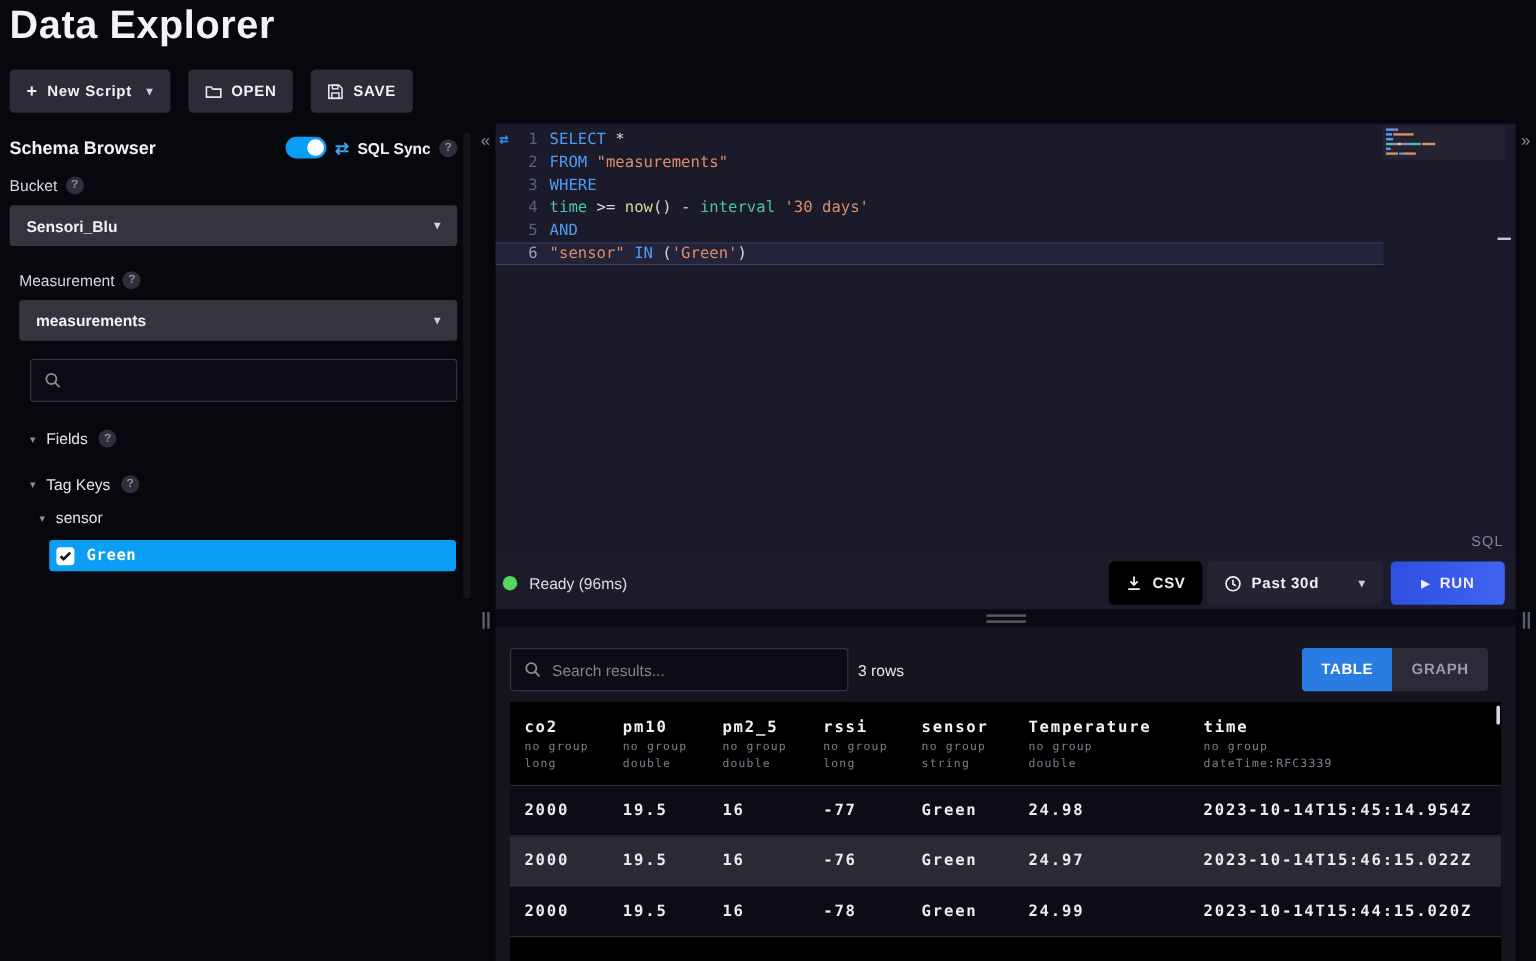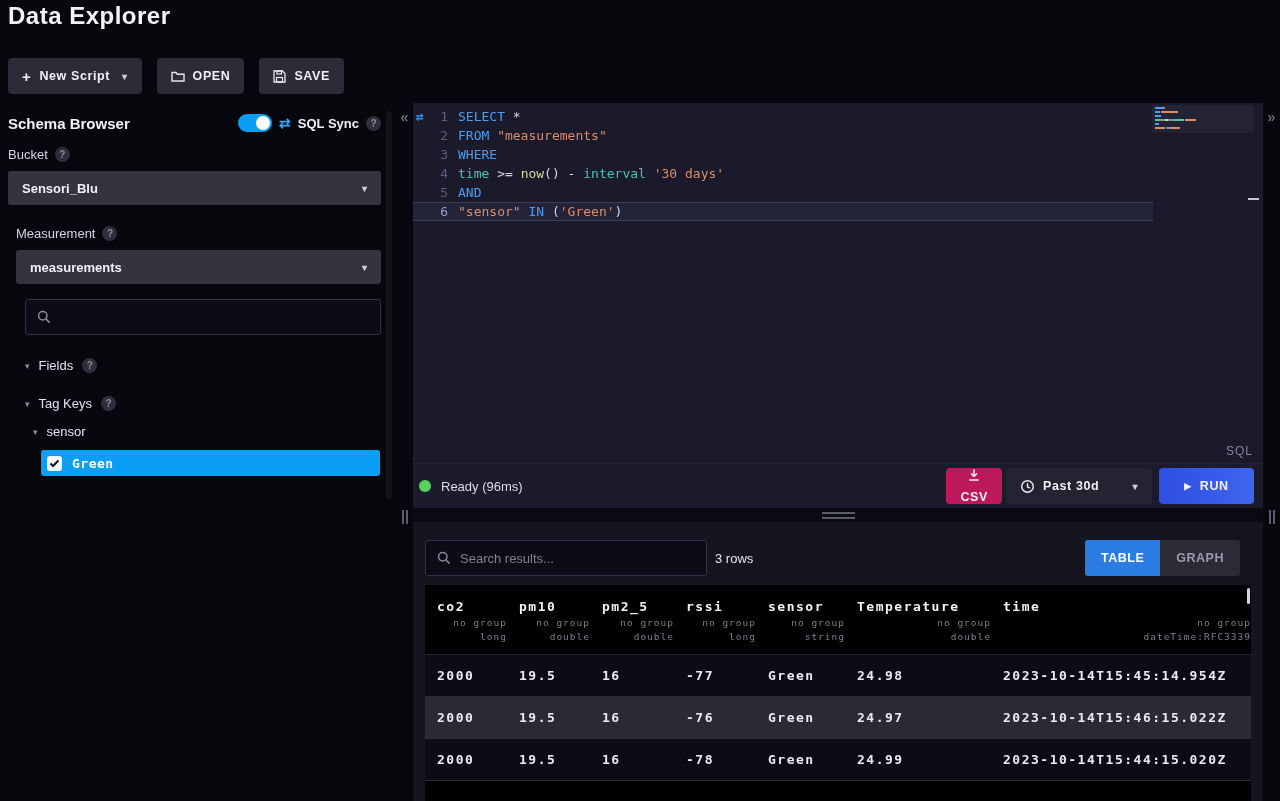--- a/index.html
+++ b/index.html
@@ -7,21 +7,21 @@
   body {
     position: relative;
     background: #07070e;
     font-family: "Liberation Sans", sans-serif;
     color: #ececf2;
     overflow: hidden;
   }
   
   .page-title {
     position:absolute; left:8px; top:2px;
-    font-size:24px; font-weight:bold; color:#f2f2f7; letter-spacing:.5px;
+    font-size:33px; font-weight:bold; color:#f2f2f7; letter-spacing:.5px;
   }
   .toolbar { position:absolute; left:8px; top:58px; height:36px; display:flex; gap:15px; }
   .btn {
     height:36px; background:#2c2c39; border:none; border-radius:4px;
     color:#f0f0f6; font-weight:bold; font-size:12.5px; letter-spacing:.6px;
     display:flex; align-items:center; gap:8px; padding:0 14px;
     font-family:inherit; cursor:pointer;
   }
   .btn .plus { font-size:15px; font-weight:bold; }
   .btn .caret { font-size:10px; color:#cfcfda; margin-left:4px; }
@@ -104,21 +104,21 @@
   .ruler-mark { position:absolute; right:4px; top:95px; width:11px; height:2px; background:#c6c6d2; }
   .lang-badge { position:absolute; right:10px; bottom:5px; font-size:12px; letter-spacing:1px; color:#84849a; }
 
   
   .statusbar { position:absolute; left:413px; right:17px; top:463px; height:45px;
     background:#1b1b2c; border-top:1px solid rgba(255,255,255,.04);
     display:flex; align-items:center; padding:0 9px 0 6px; }
   .status-dot { width:12px; height:12px; border-radius:50%; background:var(--status-green,#55d45e); }
   .status-text { margin-left:10px; font-size:13px; color:#dcdce8; }
   .sb-spacer { flex:1; }
-  .csv-btn { background:#be185d;flex-direction:column; }
+  .csv-btn { background:#000000; }
   .time-btn { background:#232331; width:146px; margin-left:4px; justify-content:space-between; }
   .time-btn .caret { margin-left:auto; }
   .run-btn { width:95px; margin-left:7px; justify-content:center; gap:8px;
     background:linear-gradient(90deg, var(--run-start,#2e4fe0), var(--run-end,#4063f0)); }
   .run-btn .play { font-size:9px; }
 
   
   .splitter { position:absolute; left:413px; right:17px; top:508px; height:14px;
     background:#0a0a13; display:grid; place-items:center; cursor:row-resize; }
   .h-handle { width:33px; height:7px; border-top:2px solid #5b5b6e; border-bottom:2px solid #5b5b6e; }
@@ -134,21 +134,21 @@
     background:#2b2b37; color:#9b9bad; padding:0 16px; }
   .tab:first-child { border-radius:3px 0 0 3px; }
   .tab:last-child { border-radius:0 3px 3px 0; }
   .tab.active { background:var(--tab-active,#2b7ce2); color:#fff; }
   .table-wrap { position:absolute; left:12px; top:63px; bottom:0; width:826px; background:#000; }
   .tbl-scroll-thumb { position:absolute; right:1px; top:3px; width:3px; height:16px; background:#d6d6de; border-radius:2px; }
   .thead { display:flex; height:70px; border-bottom:1px solid #26262e;
     font-family:"DejaVu Sans Mono", monospace; }
   .th { padding:14px 0 12px 12px; }
   .th-name { font-size:13px; font-weight:bold; letter-spacing:1.5px; color:#f2f2f6; }
-  .th-sub { font-size:9.5px; letter-spacing:1px; color:#7e7e90; margin-top:3px;text-align:right; }
+  .th-sub { font-size:9.5px; letter-spacing:1px; color:#7e7e90; margin-top:3px; }
   .tbody { font-family:"DejaVu Sans Mono", monospace; }
   .tr { display:flex; height:42px; align-items:center; border-bottom:1px solid #2c2c36;
     font-size:13px; font-weight:bold; letter-spacing:1.5px; color:#eaeaf2; background:#0c0c15; }
   .tr:nth-child(even) { background:#2a2a33; }
   .td { padding-left:12px; overflow:hidden; white-space:nowrap; }
   .c0{width:82px;flex:0 0 82px;} .c1{width:83px;flex:0 0 83px;} .c2{width:84px;flex:0 0 84px;}
   .c3{width:82px;flex:0 0 82px;} .c4{width:89px;flex:0 0 89px;} .c5{width:146px;flex:0 0 146px;}
   .c6{width:260px;flex:0 0 260px;}
 </style>
 </head>

